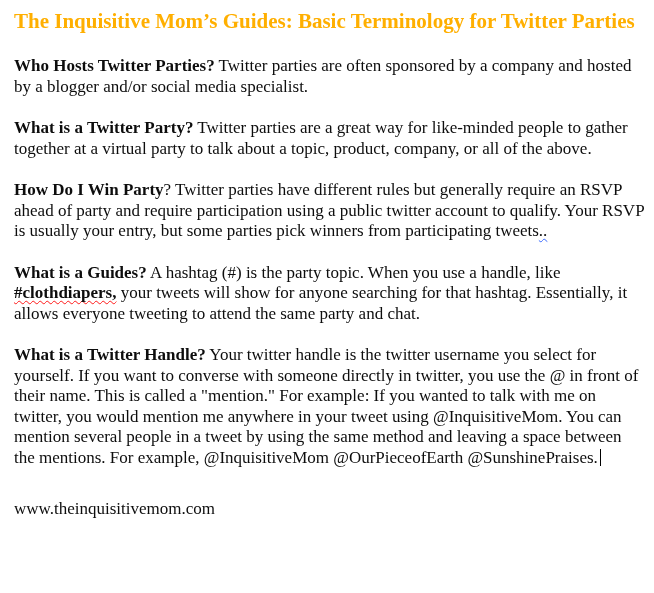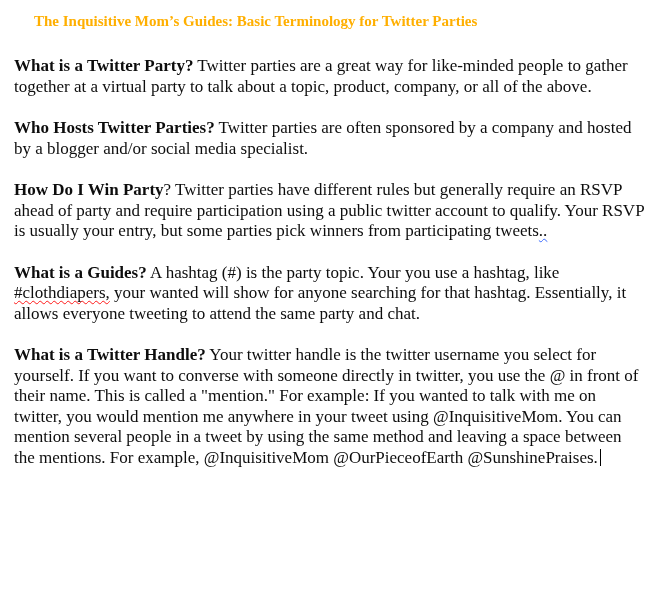--- a/index.html
+++ b/index.html
@@ -14,40 +14,41 @@
     height: 593px;
     background: #ffffff;
     padding: 9px 8px 0 14px;
     font-family: "Liberation Serif", "DejaVu Serif", serif;
     font-size: 17px;
     line-height: 20.5px;
     color: #0d0d0d;
     overflow: hidden;
   }
   .doc-title {
-    font-size: 15px;
+    font-size: 21px;
     font-weight: bold;
     line-height: 21px;
     color: var(--title, #FFAF00);
-    margin: 2px 0 24px 20px;
+    margin: 2px 0 24px 0;
     white-space: nowrap;
   }
   .para {
     margin: 0 0 21px 0;
   }
   .para b {
     font-weight: bold;
   }
   .squiggle-spell {
     text-decoration-line: underline;
     text-decoration-style: wavy;
     text-decoration-color: var(--spell, #FF0000);
     text-decoration-thickness: 1px;
     text-underline-offset: 2px;
     text-decoration-skip-ink: none;
+    font-weight: bold;
   }
   .squiggle-grammar {
     text-decoration-line: underline;
     text-decoration-style: wavy;
     text-decoration-color: var(--grammar, #3B6BFF);
     text-decoration-thickness: 1px;
     text-underline-offset: 2px;
     text-decoration-skip-ink: none;
   }
   .caret {
@@ -62,24 +63,25 @@
     margin: 31px 0 0 0;
   }
 </style>
 </head>
 <body>
 
 <div class="page">
 
   <h1 class="doc-title">The Inquisitive Mom’s Guides: Basic Terminology for Twitter Parties</h1>
 
+  <p class="para"><b>Who Hosts Twitter Parties?</b><span> Twitter parties are often sponsored by a company and hosted by a blogger and/or social media specialist.</span></p>
+
   <p class="para"><b>What is a Twitter Party?</b><span> Twitter parties are a great way for like-minded people to gather together at a virtual party to talk about a topic, product, company, or all of the above.</span></p>
-
-  <p class="para"><b>Who Hosts Twitter Parties?</b><span> Twitter parties are often sponsored by a company and hosted by a blogger and/or social media specialist.</span></p>
 
   <p class="para"><b>How Do I Win Party</b><span>?</span><span> Twitter parties have different rules but generally require an RSVP ahead of party and require participation using a public twitter account to qualify. Your RSVP is usually your entry, but some parties pick winners from participating tweets</span><span class="squiggle-grammar">..</span></p>
 
-  <p class="para"><b>What is a Guides?</b><span> A hashtag (#) is the party topic. Your you use a hashtag, like </span><span class="squiggle-spell">#clothdiapers,</span><span> your wanted will show for anyone searching for that hashtag. Essentially, it allows everyone tweeting to attend the same party and chat.</span></p>
+  <p class="para"><b>What is a Guides?</b><span> A hashtag (#) is the party topic. When you use a handle, like </span><span class="squiggle-spell">#clothdiapers,</span><span> your tweets will show for anyone searching for that hashtag. Essentially, it allows everyone tweeting to attend the same party and chat.</span></p>
 
   <p class="para"><b>What is a Twitter Handle?</b><span> Your twitter handle is the twitter username you select for yourself. If you want to converse with someone directly in twitter, you use the @ in front of their name. This is called a "mention." For example: If you wanted to talk with me on twitter, you would mention me anywhere in your tweet using @InquisitiveMom. You can mention several people in a tweet by using the same method and leaving a space between the mentions. For example, @InquisitiveMom @OurPieceofEarth @SunshinePraises.</span><span class="caret"></span></p>
 
+  <p class="para footer-line">www.theinquisitivemom.com</p>
 
 </div>
 
 </body></html>

